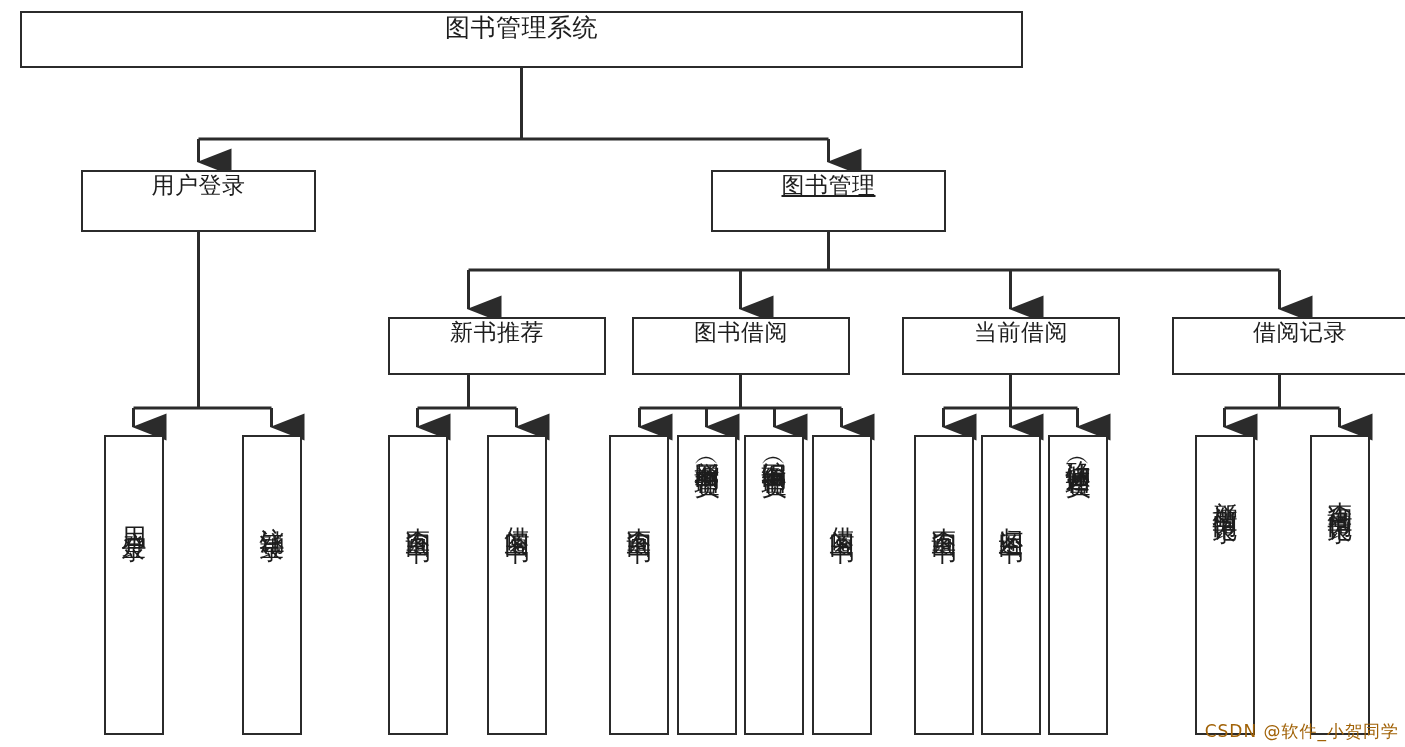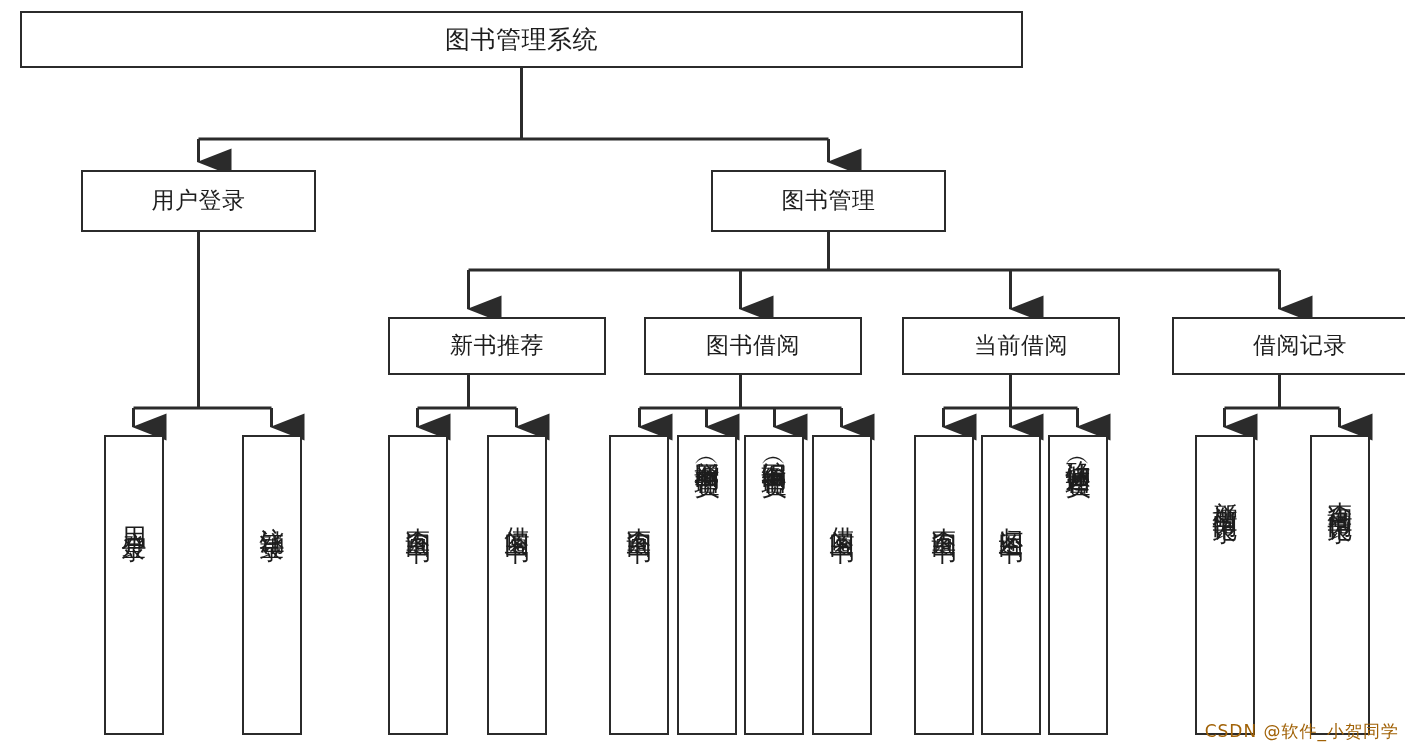--- a/index.html
+++ b/index.html
@@ -15,21 +15,20 @@
   
   #wires{position:absolute;left:0;top:0;width:1405px;height:747px;}
 
   
   .node{
     position:absolute;
     box-sizing:border-box;
     background:#ffffff;
     border:2px solid #2b2b2b;
     display:flex;
-    align-items:center;
     justify-content:center;
     color:#1d1d1d;
     z-index:2;
   }
   .node .lbl{
     display:block;
     text-align:center;
     line-height:1.18;
     letter-spacing:.5px;
   }
@@ -129,29 +128,29 @@
   </svg>
 
   <div class="node h" id="n-root" style="left:20px;top:11px;width:1003px;height:57px;">
     <span class="lbl">图书管理系统</span>
   </div>
 
   <div class="node h" style="left:81px;top:170px;width:235px;height:62px;">
     <span class="lbl">用户登录</span>
   </div>
 
-  <div class="node h" style="left:711px;top:170px;width:235px;height:62px;">
+  <div class="node h" style="left:711px;top:170px;width:235px;height:62px;text-decoration:underline;">
     <span class="lbl">图书管理</span>
   </div>
 
   <div class="node h" style="left:360px;top:317px;width:218px;height:58px;margin-left:28px;">
     <span class="lbl">新书推荐</span>
   </div>
 
-  <div class="node h" style="left:632px;top:317px;width:218px;height:58px;margin-left:12px;">
+  <div class="node h" style="left:632px;top:317px;width:218px;height:58px;">
     <span class="lbl">图书借阅</span>
   </div>
 
   <div class="node h" style="left:902px;top:317px;width:218px;height:58px;padding-left:20px;">
     <span class="lbl">当前借阅</span>
   </div>
 
   <div class="node h" style="left:1172px;top:317px;width:256px;height:58px;">
     <span class="lbl">借阅记录</span>
   </div>

